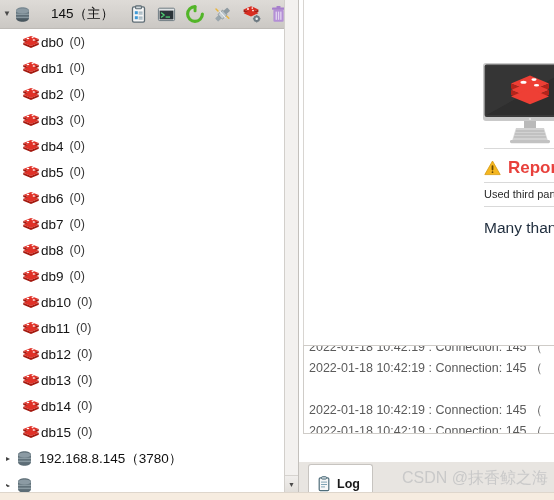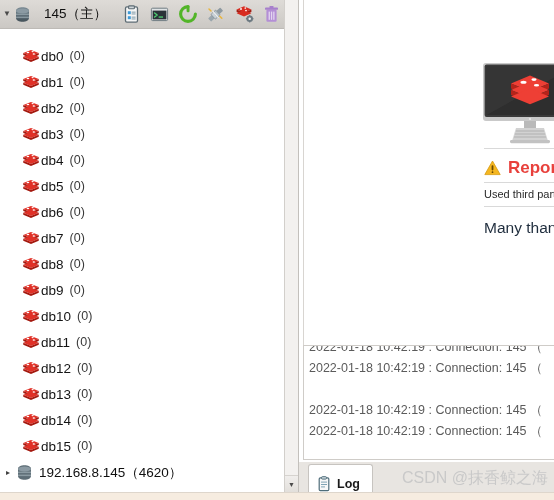--- a/index.html
+++ b/index.html
@@ -54,21 +54,21 @@
     flex: 0 0 14px;
     text-align: center;
     font-size: 8px;
     color: #4a4a4a;
     line-height: 1;
     user-select: none;
   }
   #tree-header .hdr-title {
     font-size: 13.5px;
     color: #101010;
-    margin-left: 13px;
+    margin-left: 20px;
     white-space: nowrap;
   }
 
   
   .svr-icon { flex: 0 0 17px; width: 17px; height: 17px; display: block; }
 
   
   #hdr-toolbar {
     margin-left: 14px;
     display: flex;
@@ -77,21 +77,21 @@
   }
   #hdr-toolbar .tbtn {
     width: 21px; height: 21px;
     display: flex; align-items: center; justify-content: center;
     cursor: pointer;
   }
 
   
   #tree-body {
     position: absolute;
-    left: 0; top: 43px;
+    left: 0; top: 29px;
     width: 226px;
     bottom: 0;
     overflow: hidden;
     border-radius: 21px;
   }
   .tree-row {
     height: 26px;
     display: flex;
     align-items: center;
     padding-left: 0px;
@@ -208,21 +208,21 @@
     font-size: 15.5px;
     color: #1f2d3d;
     white-space: nowrap;
   }
 
   
   #log-panel {
     position: absolute;
     left: 4px; top: 345px;
     right: 0;
-    height: 115px;
+    height: 89px;
     background: #ffffff;
     border: 1px solid #cfccc8;
     border-right: none;
     box-sizing: border-box;
     overflow: hidden;
   }
   #log-lines {
     position: absolute;
     left: 5px; top: -9px;
     right: 0;
@@ -614,21 +614,21 @@
         </div>
       <div id="srv-rows">
           <div class="srv-row">
             <span class="twisty-r">▸</span>
             <svg class="svr-icon" viewBox="0 0 17 17">
               <path d="M2 5 C2 2.6 5 1.3 8.5 1.3 C12 1.3 15 2.6 15 5 L15 12 C15 14.4 12 15.7 8.5 15.7 C5 15.7 2 14.4 2 12 Z" fill="#5d6d76"></path>
               <ellipse cx="8.5" cy="5" rx="6.5" ry="2.6" fill="#8b9aa3"></ellipse>
               <rect x="2" y="7.6" width="13" height="1.5" fill="#9aa9b1" opacity="0.75"></rect>
               <rect x="2" y="10.6" width="13" height="1.5" fill="#9aa9b1" opacity="0.75"></rect>
             </svg>
-            <span class="row-label">192.168.8.145（4620）</span>
+            <span class="row-label">192.168.8.145（3780）</span>
           </div>
           <div class="srv-row">
             <span class="twisty-r">▸</span>
             <svg class="svr-icon" viewBox="0 0 17 17">
               <path d="M2 5 C2 2.6 5 1.3 8.5 1.3 C12 1.3 15 2.6 15 5 L15 12 C15 14.4 12 15.7 8.5 15.7 C5 15.7 2 14.4 2 12 Z" fill="#5d6d76"></path>
               <ellipse cx="8.5" cy="5" rx="6.5" ry="2.6" fill="#8b9aa3"></ellipse>
               <rect x="2" y="7.6" width="13" height="1.5" fill="#9aa9b1" opacity="0.75"></rect>
               <rect x="2" y="10.6" width="13" height="1.5" fill="#9aa9b1" opacity="0.75"></rect>
             </svg>
           </div>

